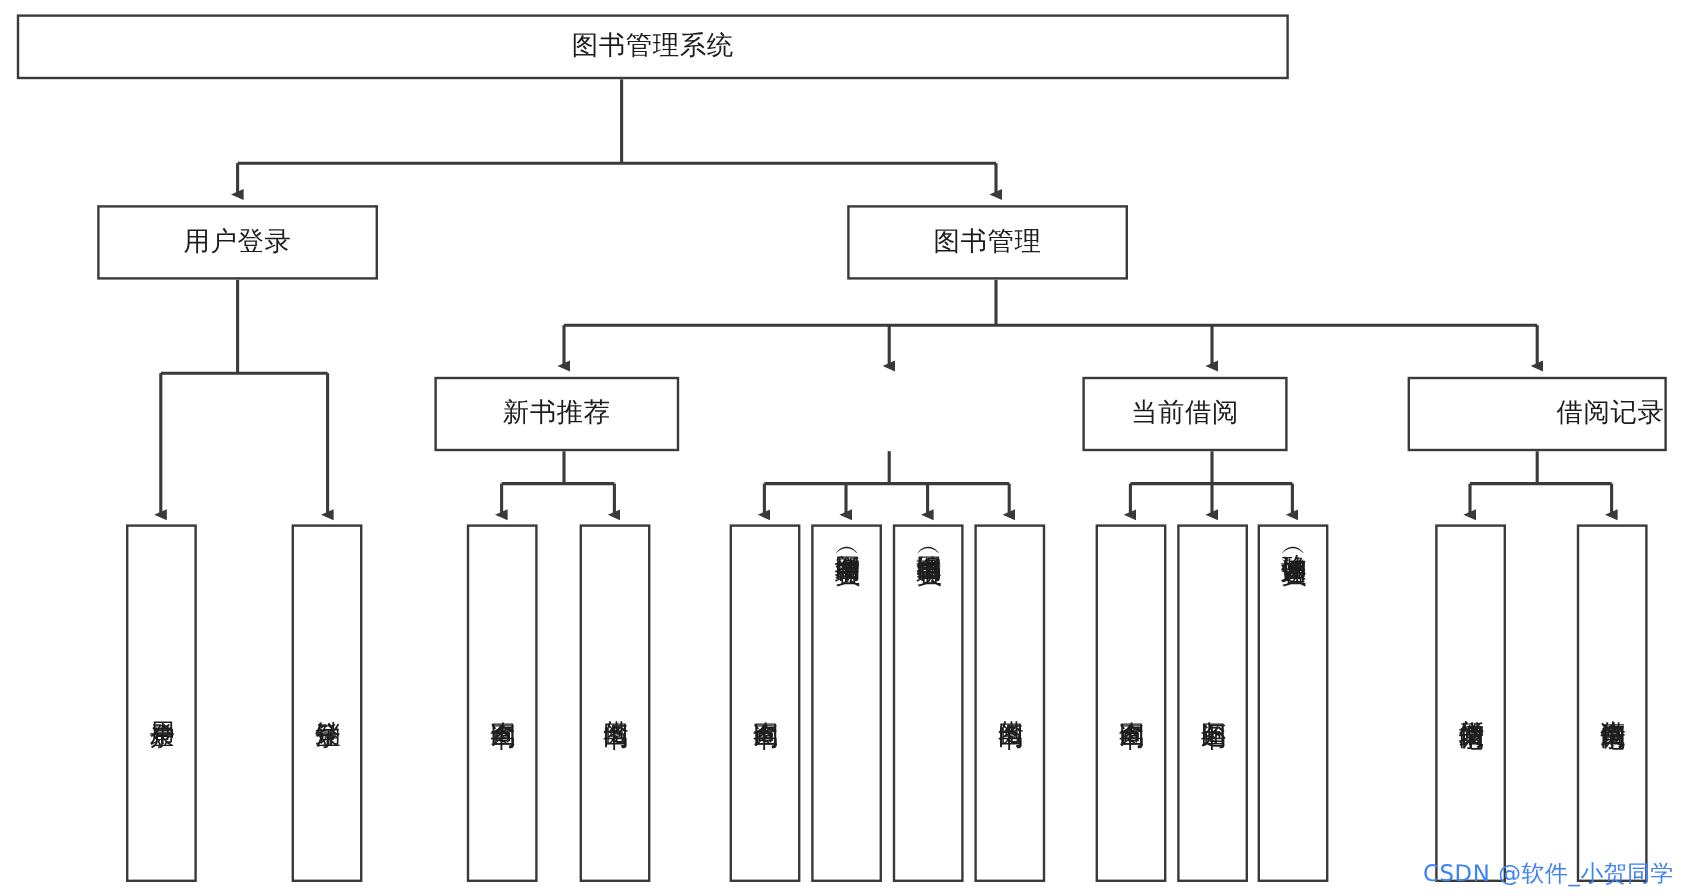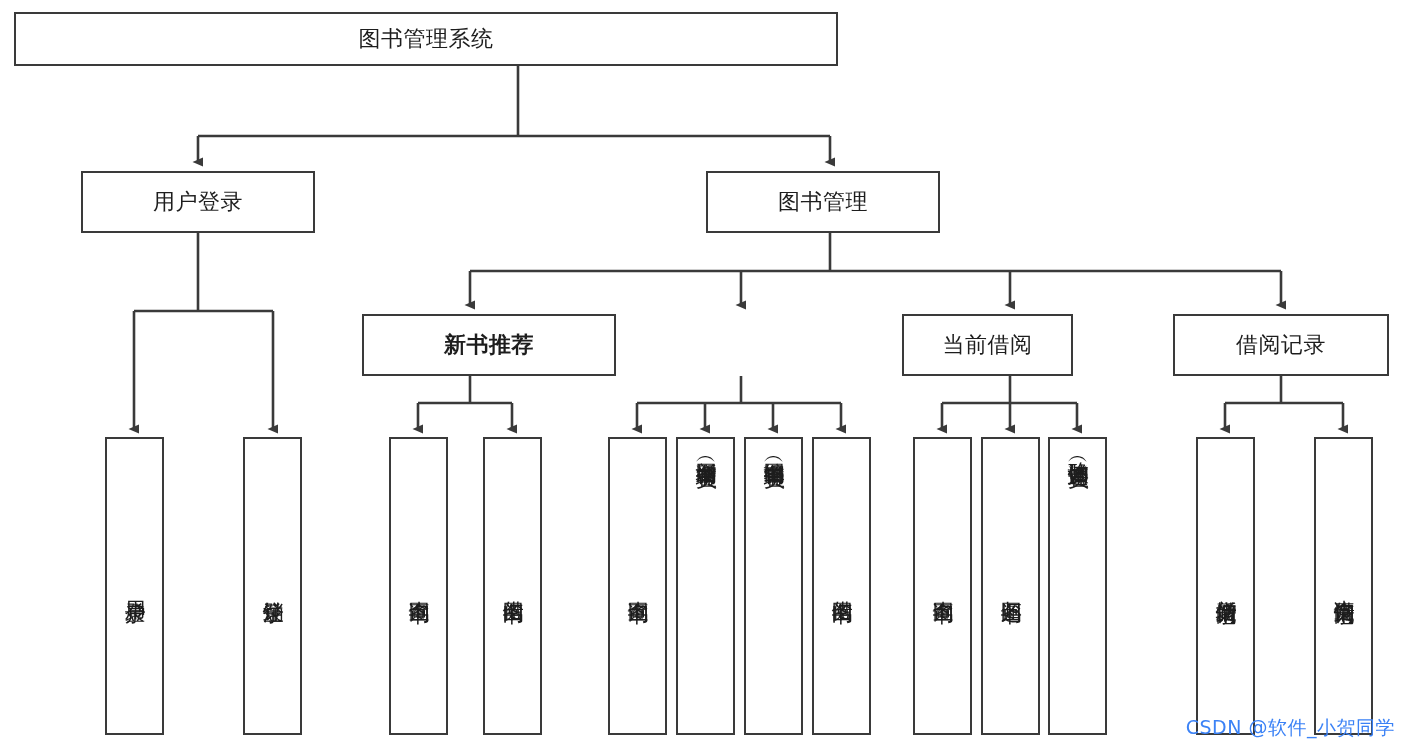--- a/index.html
+++ b/index.html
@@ -124,38 +124,38 @@
       <path d="M1010,403 L1010,429" marker-end="url(#arrow)"></path>
       <path d="M1077,403 L1077,429" marker-end="url(#arrow)"></path>
 
       <path d="M1281,376 L1281,403"></path>
       <path d="M1225,403 L1343,403"></path>
       <path d="M1225,403 L1225,429" marker-end="url(#arrow)"></path>
       <path d="M1343,403 L1343,429" marker-end="url(#arrow)"></path>
     </g>
   </svg>
 
-  <div class="node-box" style="left:14px; top:12px; width:824px; height:54px;">
+  <div class="node-box" style="left:14px; top:12px; width:1060px; height:54px;">
     <span class="node-label-h">图书管理系统</span>
   </div>
 
   <div class="node-box" style="left:81px; top:171px; width:234px; height:62px;">
     <span class="node-label-h">用户登录</span>
   </div>
   <div class="node-box" style="left:706px; top:171px; width:234px; height:62px;">
     <span class="node-label-h">图书管理</span>
   </div>
 
-  <div class="node-box" style="left:362px; top:314px; width:254px; height:62px;font-weight:bold;">
+  <div class="node-box" style="left:362px; top:314px; width:204px; height:62px;">
     <span class="node-label-h">新书推荐</span>
   </div>
   <div class="node-box" style="left:902px; top:314px; width:171px; height:62px;">
     <span class="node-label-h">当前借阅</span>
   </div>
-  <div class="node-box" style="left:1173px; top:314px; width:216px; height:62px;">
+  <div class="node-box" style="left:1173px; top:314px; width:216px; height:62px;justify-content:flex-end;">
     <span class="node-label-h">借阅记录</span>
   </div>
 
   <div class="node-box leaf-box center-v" style="left:105px; top:437px; width:59px; height:298px;">
     <span class="node-label-v">用户登录</span>
   </div>
   <div class="node-box leaf-box center-v" style="left:243px; top:437px; width:59px; height:298px;">
     <span class="node-label-v">注销登录</span>
   </div>
 

